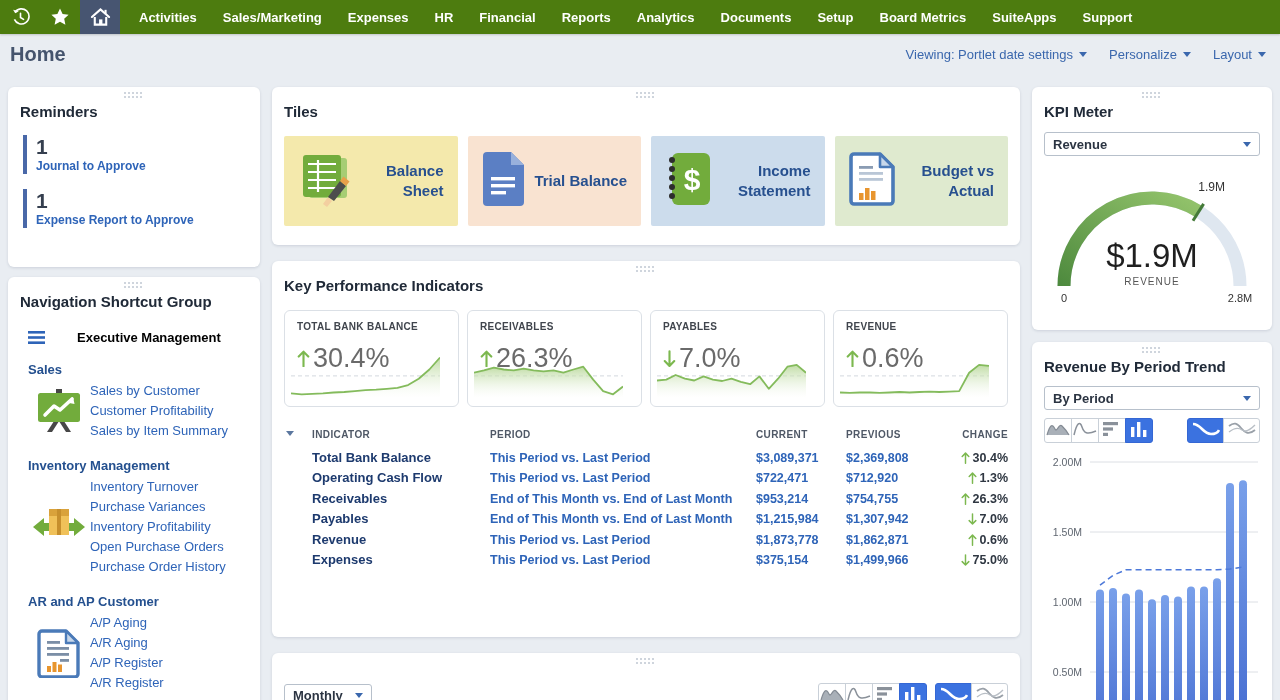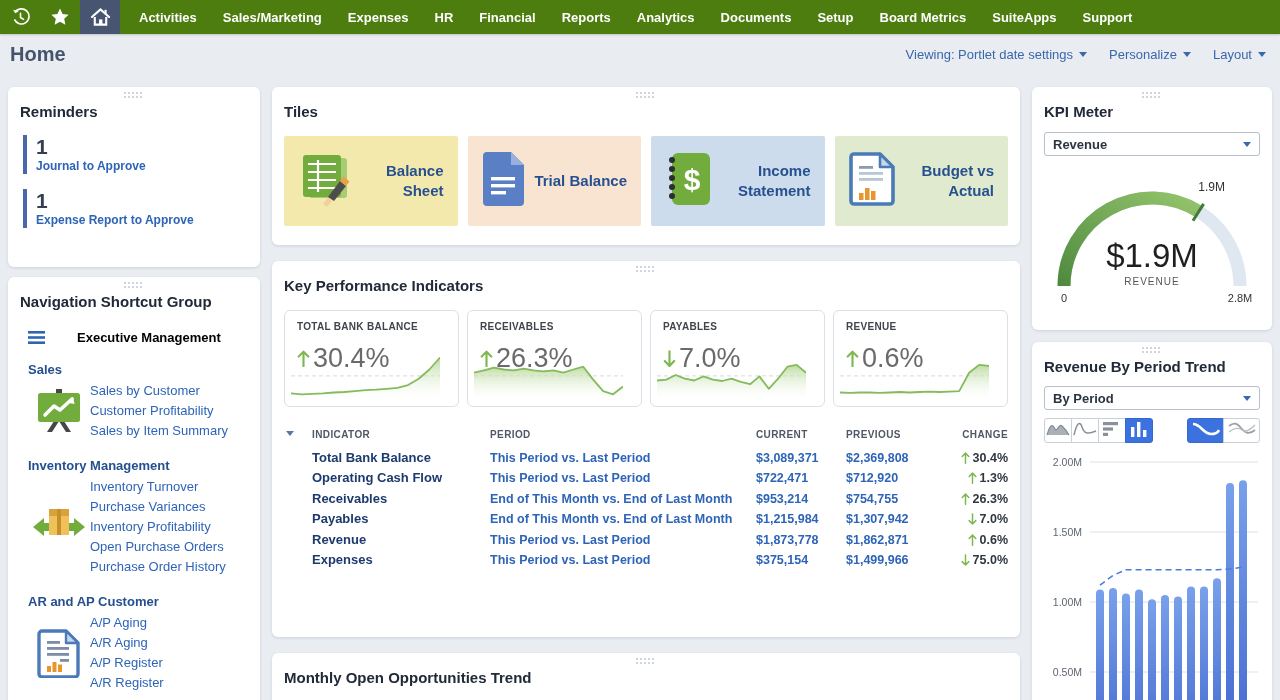--- a/index.html
+++ b/index.html
@@ -520,21 +520,20 @@
           <i></i>
           <i></i>
           <i></i>
           <i></i>
           <i></i>
           <i></i>
           <i></i>
           <i></i>
           <i></i>
         </span>
-      <div class="portlet-title">Monthly Open Opportunities Trend</div>
       <div class="controls-row">
         <span class="select">
           <span>Monthly</span>
           <i class="caret" style="margin-left:12px;"></i>
         </span>
         <span class="charttools" id="oppTools">
             <span class="toolgroup">
               <span class="tool">
                 <span><svg width="24" height="17" viewBox="0 0 24 17">
     <path d="M1 15 C4 5 6 3 9 9 C11 13 13 3 16 6 C19 9 22 13 23 15 Z" fill="#a9b0b8"></path>

